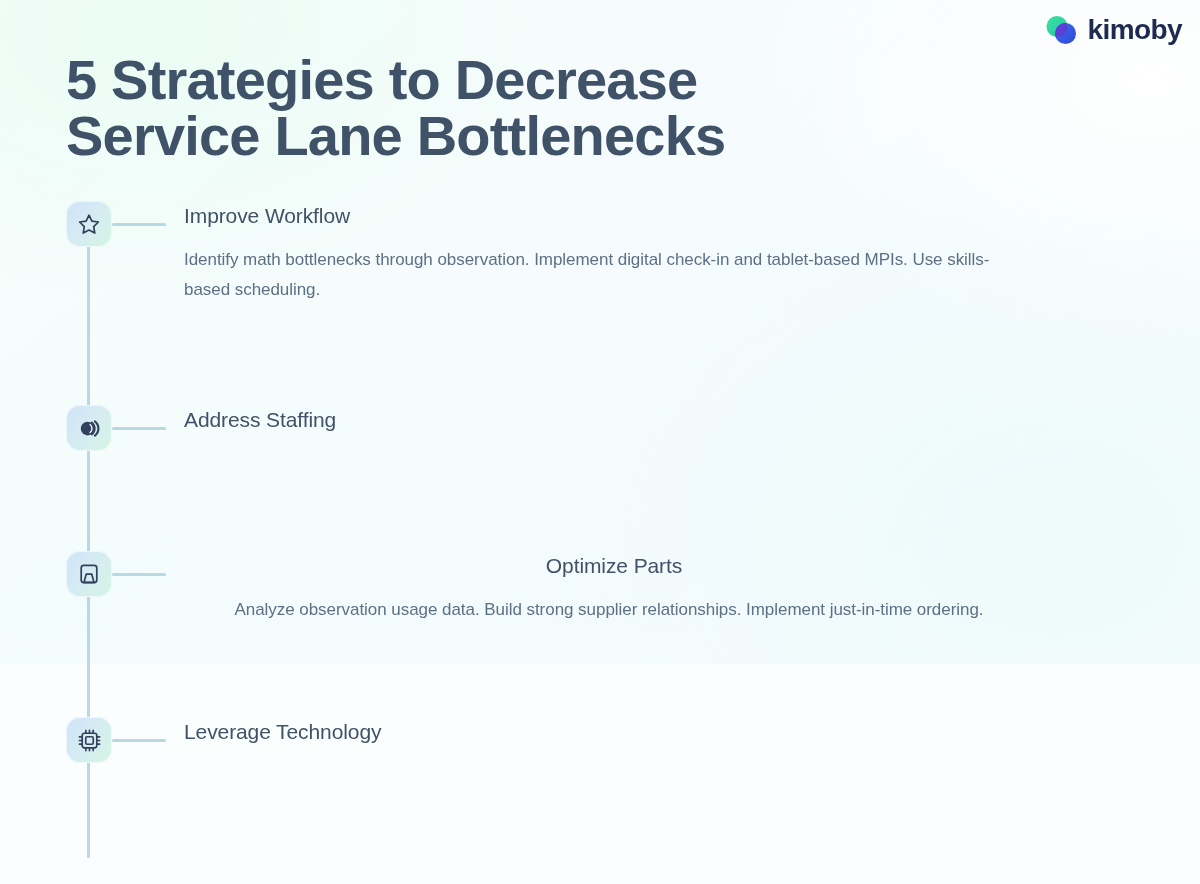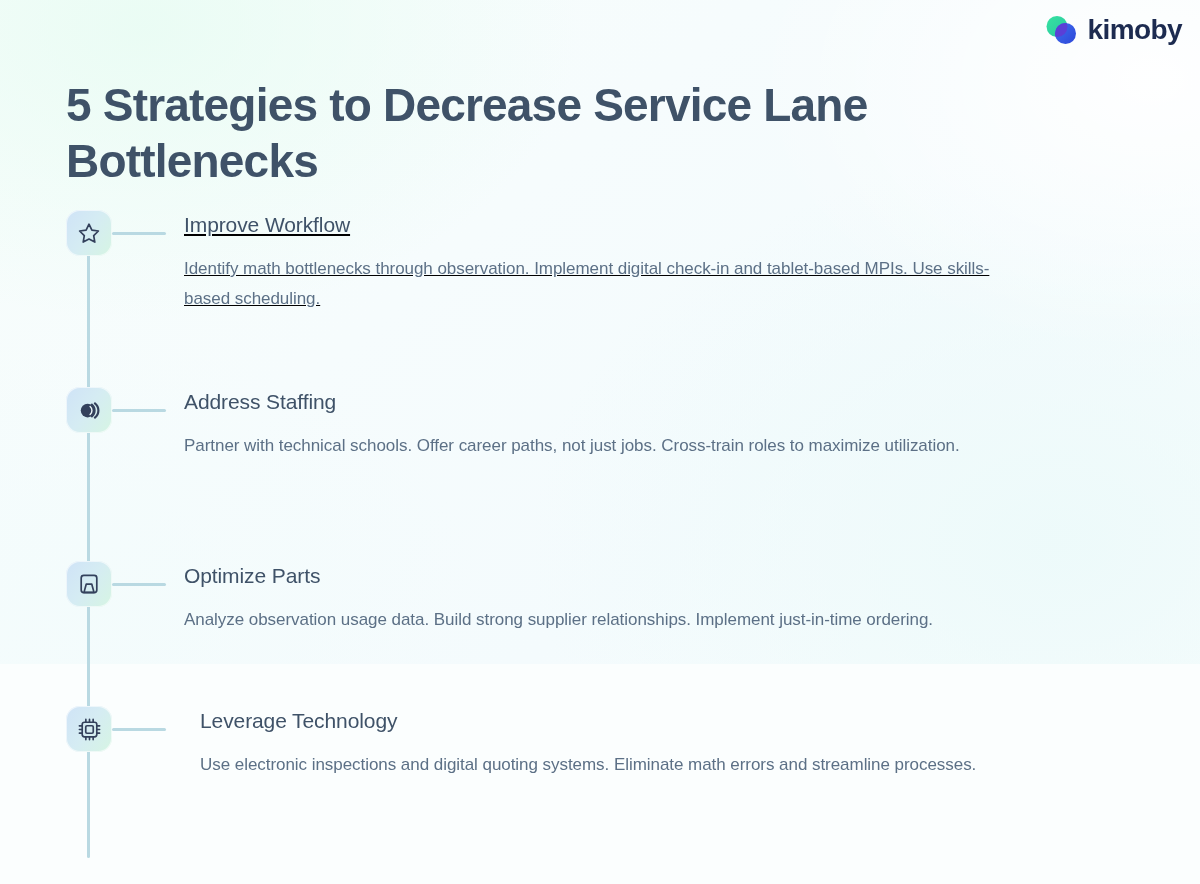--- a/index.html
+++ b/index.html
@@ -50,26 +50,25 @@
     color: #1d2b50;
     letter-spacing: -0.6px;
   }
 
   
   .title {
     position: absolute;
     left: 66px;
     top: 52px;
     width: 830px;
-    font-size: 46px;
+    font-size: 56px;
     line-height: 56px;
     font-weight: bold;
     color: #3f5268;
     letter-spacing: -0.8px;
-    margin-top: 25px;
   }
 
   
   .timeline {
     position: absolute;
     left: 66px;
     top: 198px;
     width: 1000px;
   }
   .vline {
@@ -80,24 +79,24 @@
     height: 634px;
     background: #b9d9e2;
     border-radius: 2px;
   }
 
   .row {
     position: relative;
     display: flex;
     align-items: flex-start;
   }
-  .row-1 { margin-top: 12px; text-decoration: underline; }
-  .row-2 { margin-top: 73px; }
-  .row-3 { margin-top: 100px; }
-  .row-4 { margin-top: 71px; gap: 16px; }
+  .row-1 { margin-top: 3px; }
+  .row-2 { margin-top: 100px; }
+  .row-3 { margin-top: 100px; text-align: center; }
+  .row-4 { margin-top: 92px; }
 
   .badge-wrap {
     position: relative;
     width: 46px;
     flex: 0 0 46px;
     z-index: 2;
   }
   .badge {
     width: 46px;
     height: 46px;
@@ -197,21 +196,20 @@
             <circle cx="10.2" cy="12" r="6.6" fill="#33415c"></circle>
             <path d="M14.2 6.4 A 7.2 7.2 0 0 1 14.2 17.6" fill="none" stroke="#33415c" stroke-width="2.1" stroke-linecap="round"></path>
             <path d="M17.2 5.2 A 8.6 8.6 0 0 1 17.2 18.8" fill="none" stroke="#33415c" stroke-width="2.1" stroke-linecap="round"></path>
             <path d="M12.6 8.2 A 5 5 0 0 1 12.6 15.8" fill="none" stroke="#eaf5f7" stroke-width="1.4" stroke-linecap="round"></path>
           </svg>
         </div>
         <div class="hline"></div>
       </div>
       <div class="content">
         <div class="item-title">Address Staffing</div>
-        <div class="item-desc">Partner with technical schools. Offer career paths, not just jobs. Cross-train roles to maximize utilization.</div>
       </div>
     </div>
 
     <div class="row row-3">
       <div class="badge-wrap">
         <div class="badge">
           <svg width="24" height="24" viewBox="0 0 24 24" fill="none" stroke="#33415c" stroke-width="1.7" stroke-linecap="round" stroke-linejoin="round">
             <rect x="4.2" y="3.4" width="15.6" height="17.2" rx="2.6"></rect>
             <path d="M9.2 12.2 L14.8 12.2 L17 20.4 L7 20.4 Z"></path>
           </svg>
@@ -233,18 +231,17 @@
             <path d="M8.5 5 L8.5 2.3 M12 5 L12 2.3 M15.5 5 L15.5 2.3"></path>
             <path d="M8.5 19 L8.5 21.7 M12 19 L12 21.7 M15.5 19 L15.5 21.7"></path>
             <path d="M5 8.5 L2.3 8.5 M5 12 L2.3 12 M5 15.5 L2.3 15.5"></path>
             <path d="M19 8.5 L21.7 8.5 M19 12 L21.7 12 M19 15.5 L21.7 15.5"></path>
           </svg>
         </div>
         <div class="hline"></div>
       </div>
       <div class="content">
         <div class="item-title">Leverage Technology</div>
-        <div class="item-desc">Use electronic inspections and digital quoting systems. Eliminate math errors and streamline processes.</div>
       </div>
     </div>
 
   </div>
 </div>
 
 </body></html>

